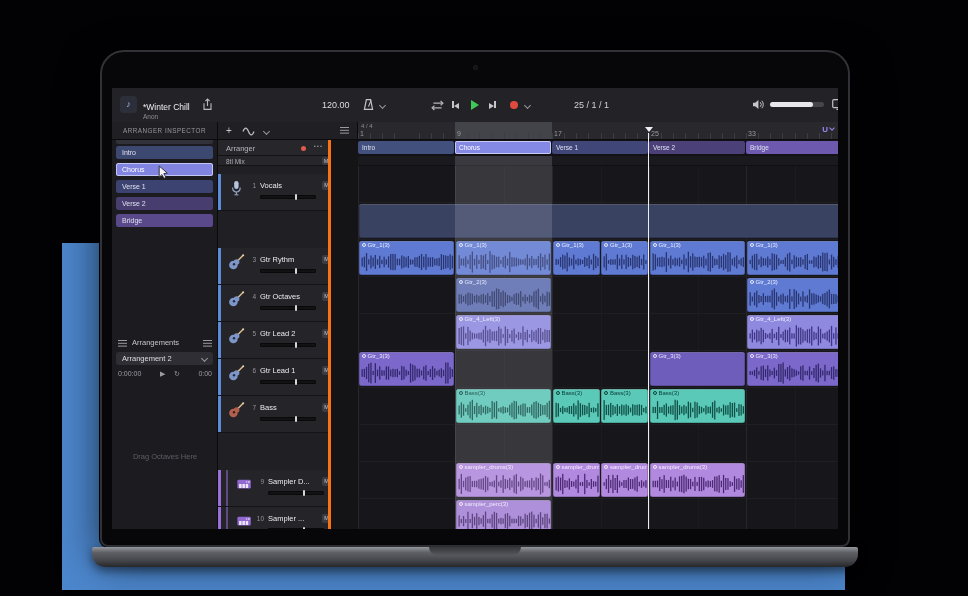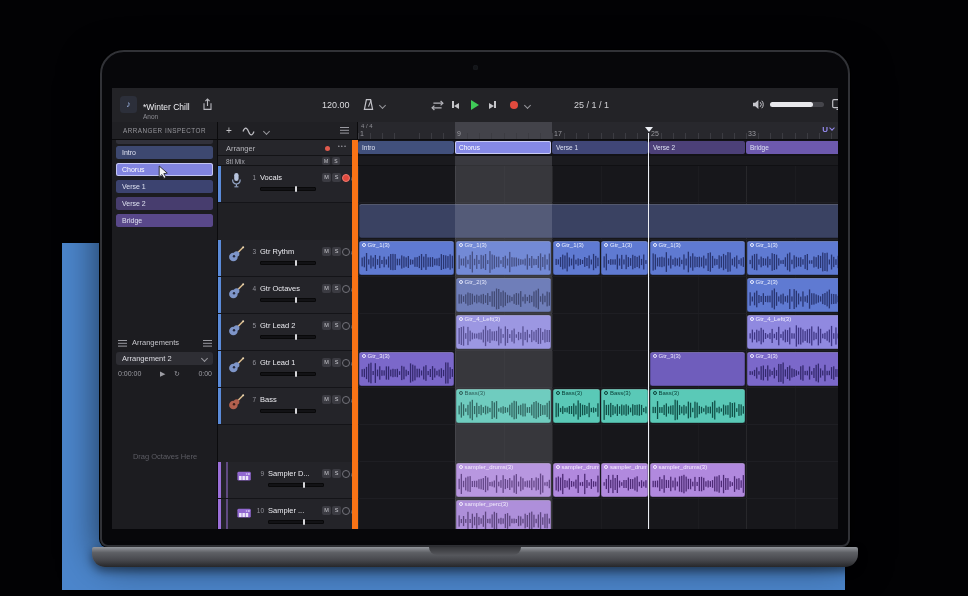--- a/index.html
+++ b/index.html
@@ -46,28 +46,28 @@
   .pill.sel{color:#fff;box-shadow:inset 0 0 0 1px rgba(240,240,255,.6);}
   .pill.clip{top:-5px;height:9px;background:#31313a;}
   .cursor{left:46px;top:25px;z-index:5;}
   .arr-head{left:0;top:196px;width:106px;height:14px;}
   .arr-ttl{left:20px;top:2px;font-size:7.5px;color:#c4c4ca;}
   .arr-select{left:4px;top:212px;width:97px;height:13px;background:#2e2e34;border-radius:3px;font-size:7.5px;color:#dcdce2;padding:2px 0 0 6px;box-sizing:border-box;}
   .arr-select .chev{position:absolute;right:6px;top:4px;}
   .mini{left:0;top:230px;width:106px;height:12px;font-size:7px;color:#9c9ca3;}
   .drag{left:0;top:312px;width:106px;text-align:center;font-size:7.5px;color:#5d5d64;}
   
-  .trackcol{left:106px;top:52px;width:140px;height:389px;background:#202024;border-right:6px solid #f97316;box-sizing:border-box;overflow:hidden;}
+  .trackcol{left:106px;top:52px;width:113px;height:389px;background:#202024;border-right:3px solid #f97316;box-sizing:border-box;overflow:hidden;}
   .arrangerrow{left:0;top:0;width:100%;height:16px;background:#26262b;border-bottom:1px solid #131316;box-sizing:border-box;}
   .arr-lbl{left:8px;top:4px;font-size:7.5px;color:#b6b6bc;}
   .reddot{right:22px;top:5.5px;width:5px;height:5px;border-radius:50%;background:#e05a4d;}
   .dots{right:5px;top:3px;font-size:6px;color:#8f8f96;letter-spacing:1px;}
   .mixrow{left:0;top:16px;width:100%;height:10px;background:#26262b;border-bottom:1px solid #131316;box-sizing:border-box;}
   .mix-lbl{left:8px;top:1.5px;font-size:6.5px;color:#ababb2;}
-  #track-headers{left:0;top:26px;width:100%;height:363px;overflow:hidden;padding-left:40px;}
+  #track-headers{left:0;top:34px;width:100%;height:363px;overflow:hidden;padding-left:40px;}
   .trow{position:absolute;left:0;width:100%;height:37px;background:#242429;border-bottom:1px solid #141418;box-sizing:border-box;}
   .strip{position:absolute;left:0;top:0;bottom:0;width:3px;}
   .disc{position:absolute;left:3px;top:5px;font-size:6px;color:#b8b8be;}
   .subline{position:absolute;left:8px;top:0;bottom:0;width:2px;opacity:.5;}
   .ticon{position:absolute;top:5px;width:18px;height:18px;}
   .tnum{position:absolute;top:8px;width:12px;text-align:right;font-size:6.5px;color:#93939b;}
   .tname{position:absolute;top:7px;font-size:7.5px;color:#e9e9ee;white-space:nowrap;max-width:58px;overflow:hidden;text-overflow:ellipsis;}
   .vslot{position:absolute;top:21px;width:56px;height:4px;background:#121215;border-radius:2px;box-shadow:inset 0 0 0 .5px #000;}
   .vslot i{position:absolute;left:62%;top:-1px;width:2px;height:6px;background:#d6d6da;border-radius:1px;}
   .btn{position:absolute;top:7px;width:9px;height:9px;background:#3b3b42;border-radius:2px;font-size:5.5px;color:#c9c9cf;text-align:center;line-height:9px;}

